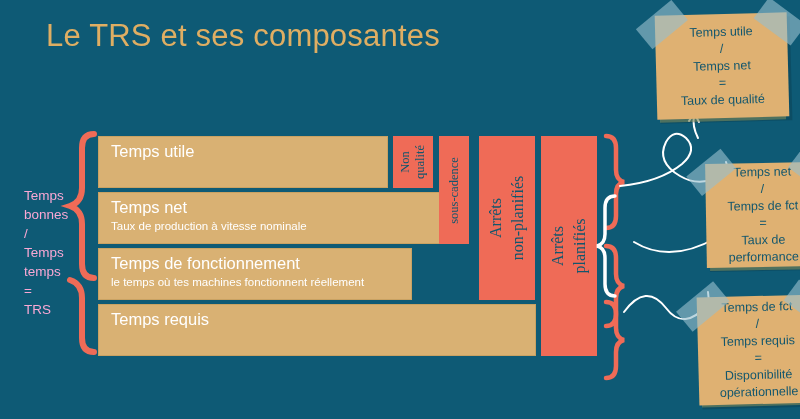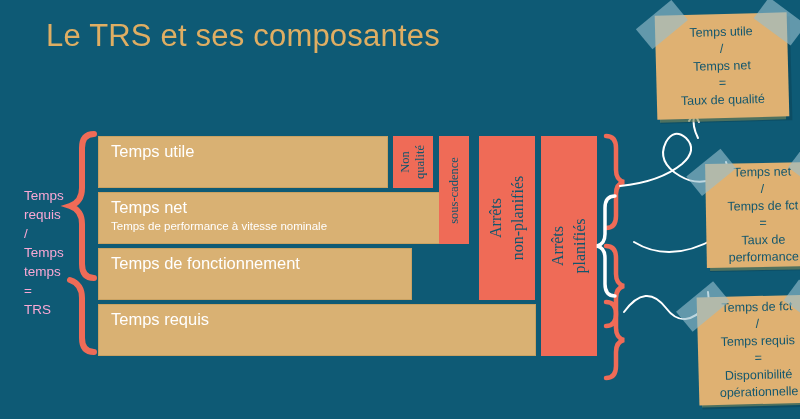--- a/index.html
+++ b/index.html
@@ -98,37 +98,38 @@
 </style>
 </head>
 <body>
 
 <div id="stage">
 
   <div class="title">Le TRS et ses composantes</div>
 
   <div class="trs-label">
     <div>Temps</div>
-    <div>requis</div>
+    <div>bonnes</div>
     <div>/</div>
     <div>Temps</div>
     <div>temps</div>
     <div>=</div>
     <div>TRS</div>
   </div>
 
   <div class="bar" id="bar1">
     <div class="t">Temps utile</div>
   </div>
   <div class="bar" id="bar2">
     <div class="t">Temps net</div>
-    <div class="s">Temps de performance à vitesse nominale</div>
+    <div class="s">Taux de production à vitesse nominale</div>
   </div>
   <div class="bar" id="bar3">
     <div class="t">Temps de fonctionnement</div>
+    <div class="s">le temps où tes machines fonctionnent réellement</div>
   </div>
   <div class="bar" id="bar4">
     <div class="t">Temps requis</div>
   </div>
 
   <div class="vbox two" id="vq">
     <div class="vtxt">
       <span>Non</span><br>
       <span>qualité</span>
     </div>

